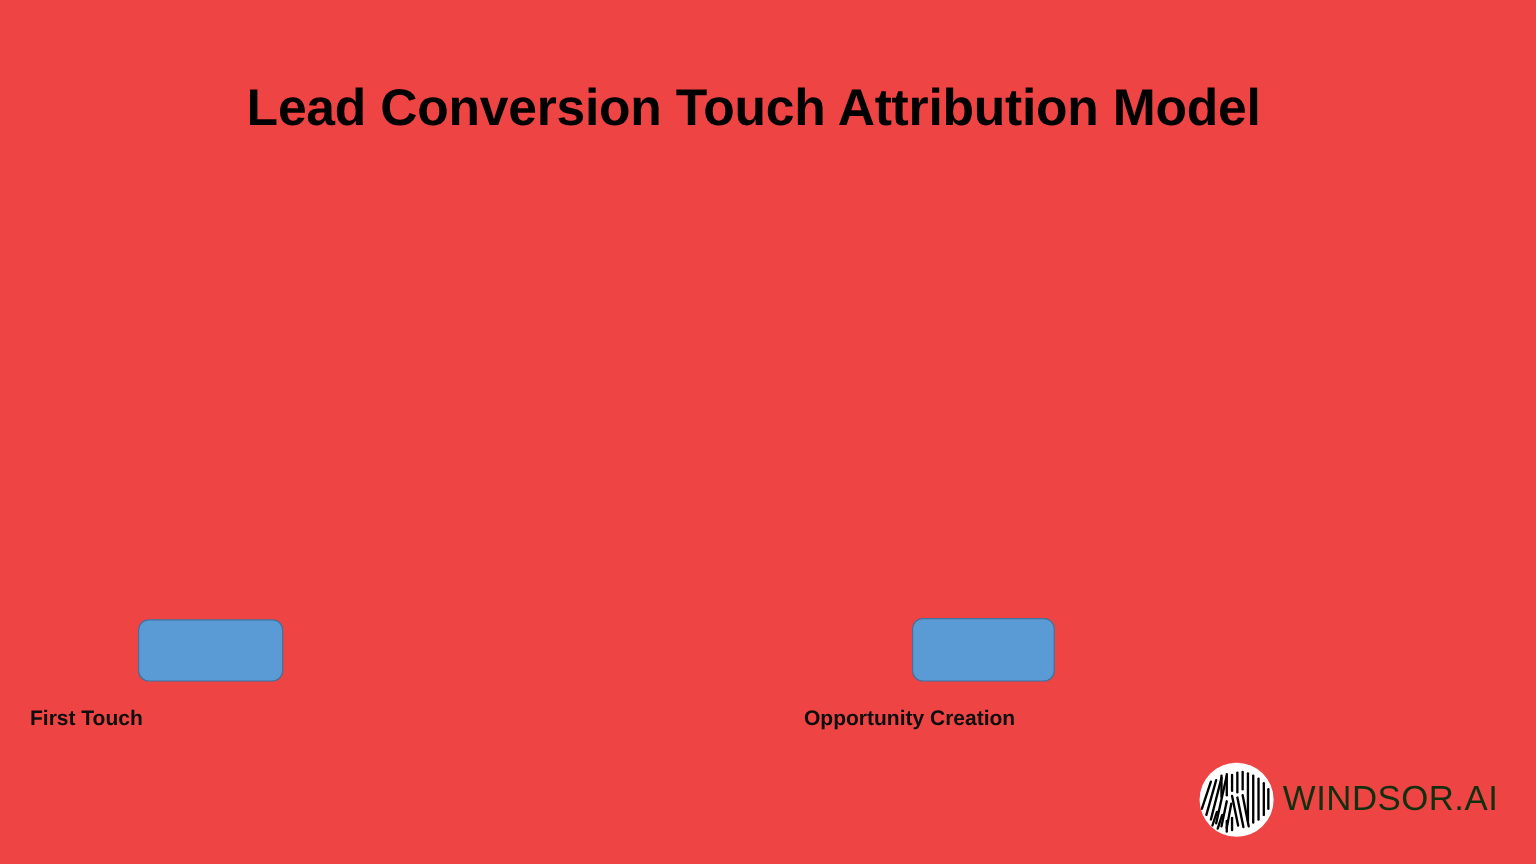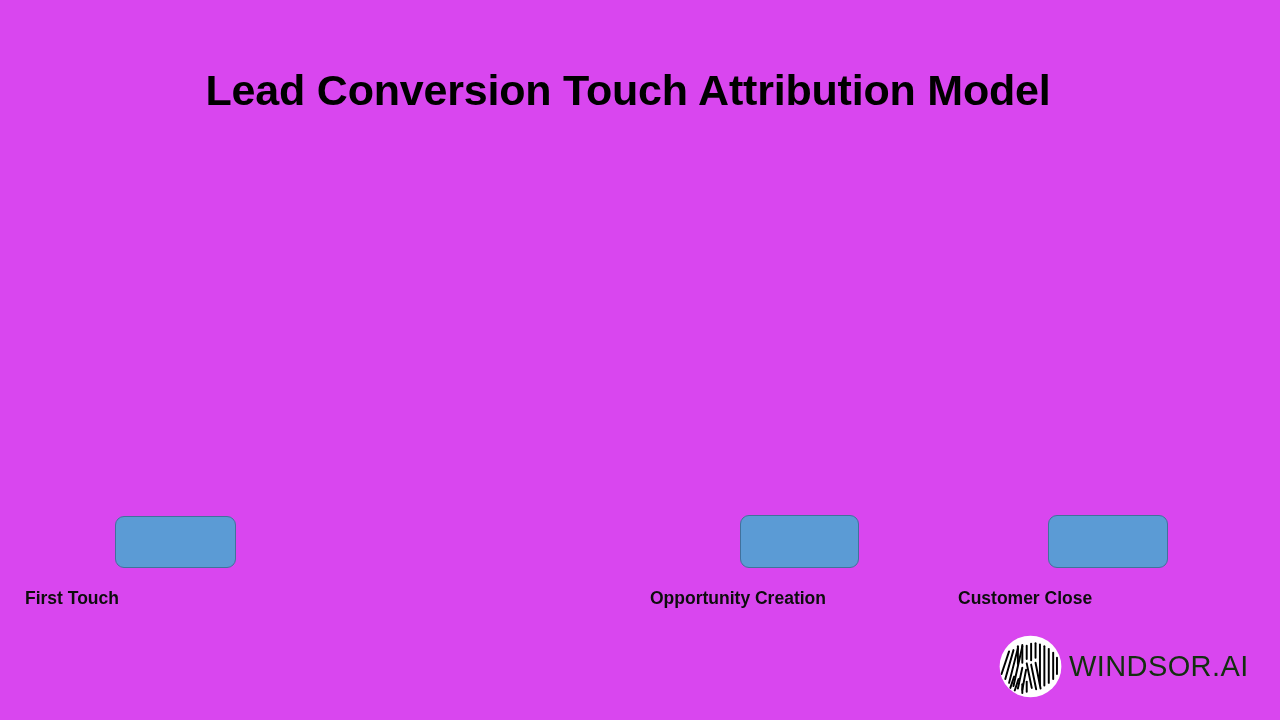--- a/index.html
+++ b/index.html
@@ -11,21 +11,21 @@
     height: 720px;
     background: #ffffff;
     font-family: "Liberation Sans", sans-serif;
     overflow: hidden;
     position: relative;
   }
 
   .slide {
     position: absolute;
     inset: 0;
-    background: #d946ef;
+    background: #ef4444;
   }
 
   
   .chart-title {
     position: absolute;
     left: 0;
     top: 66px;
     width: 1256px;
     text-align: center;
     font-size: 43px;
@@ -109,29 +109,25 @@
   <div class="chart-title">Lead Conversion Touch Attribution Model</div>
 
   <div class="plot-area">
 
     <div class="bar-group" style="left:115px; width:121px;">
       <div class="bar blue" style="height:52px;"></div>
       <div class="bar-label">First Touch</div>
     </div>
 
 
-    <div class="bar-group" style="left:740px; width:119px;text-decoration:underline;">
+    <div class="bar-group" style="left:760px; width:119px;text-decoration:underline;">
       <div class="bar blue" style="height:53px;"></div>
       <div class="bar-label">Opportunity Creation</div>
     </div>
 
-    <div class="bar-group" style="left:1048px; width:120px;">
-      <div class="bar blue" style="height:53px;"></div>
-      <div class="bar-label">Customer Close</div>
-    </div>
 
   </div>
 
   <div class="logo">
     <svg class="logo-mark" viewBox="0 0 100 100">
       <defs>
         <clipPath id="circClip">
           <circle cx="50" cy="50" r="49"></circle>
         </clipPath>
       </defs>

